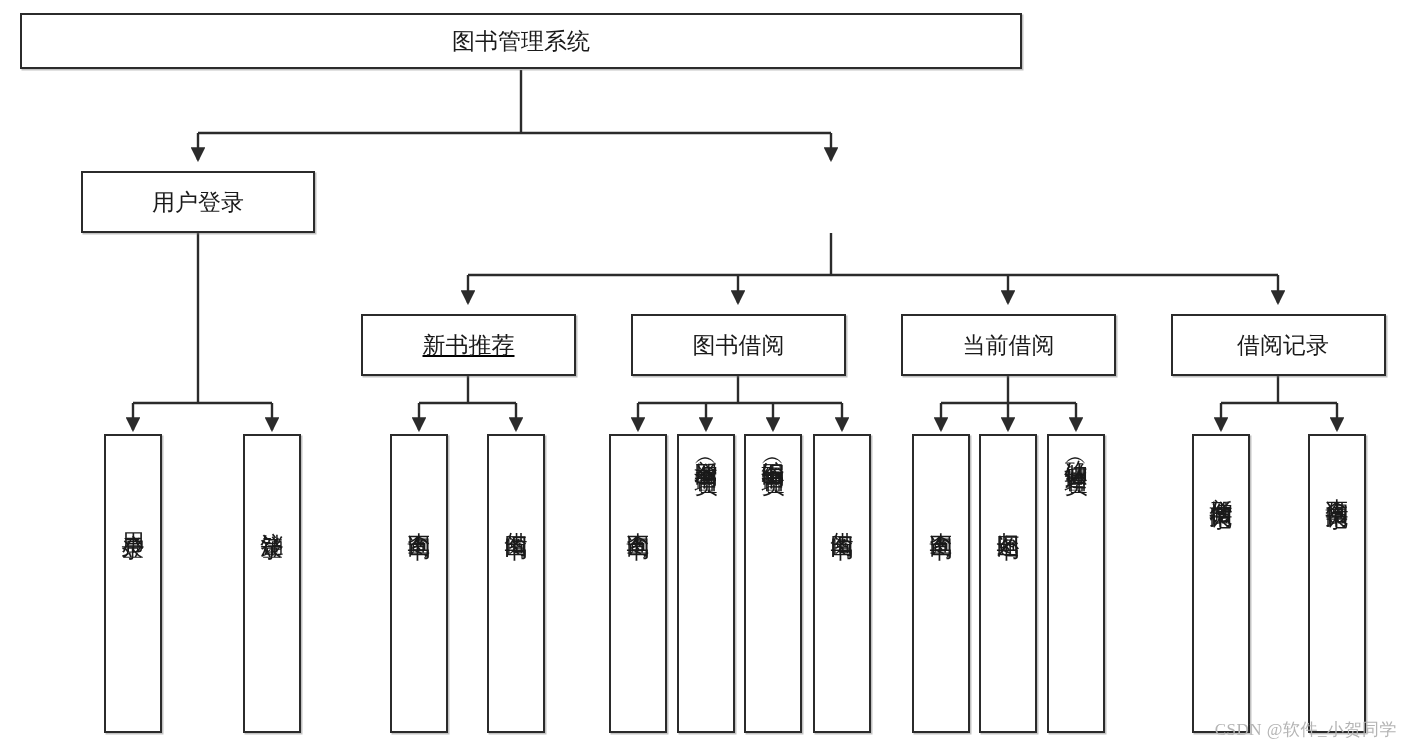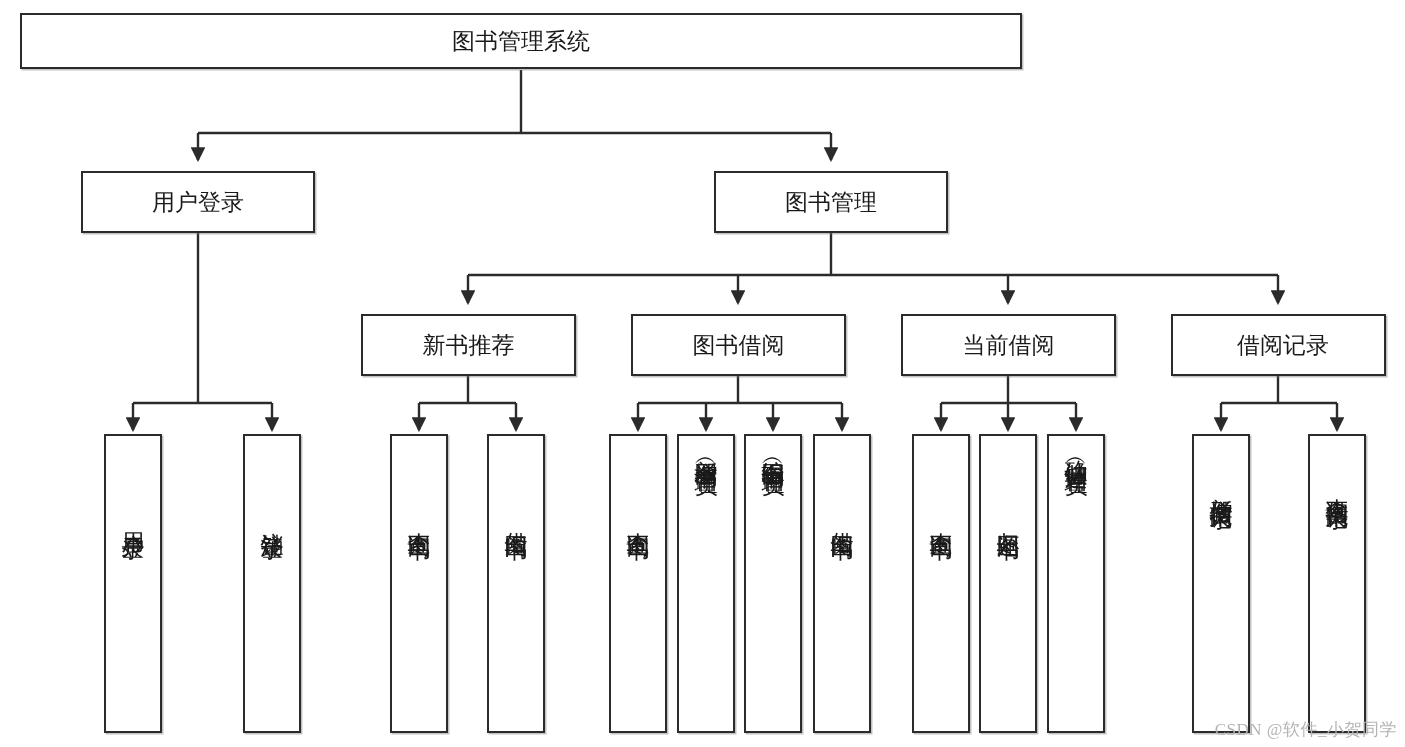--- a/index.html
+++ b/index.html
@@ -128,25 +128,22 @@
     </g>
   </svg>
 
   <div class="node root" style="left:20px; top:13px; width:1002px; height:56px;">
     <span class="lbl">图书管理系统</span>
   </div>
 
   <div class="node horiz" style="left:81px; top:171px; width:234px; height:62px;">
     <span class="lbl">用户登录</span>
   </div>
-  <div class="node horiz" style="left:714px; top:171px; width:234px; height:62px;">
-    <span class="lbl">图书管理</span>
-  </div>
-
-  <div class="node horiz" style="left:361px; top:314px; width:215px; height:62px;">
+
+  <div class="node horiz" style="left:361px; top:314px; width:215px; height:62px;text-decoration:underline;">
     <span class="lbl">新书推荐</span>
   </div>
   <div class="node horiz" style="left:901px; top:314px; width:215px; height:62px;">
     <span class="lbl">当前借阅</span>
   </div>
   <div class="node horiz" style="left:631px; top:314px; width:215px; height:62px;">
     <span class="lbl">图书借阅</span>
   </div>
   <div class="node horiz" style="left:1171px; top:314px; width:215px; height:62px;padding-left:9px;">
     <span class="lbl">借阅记录</span>

